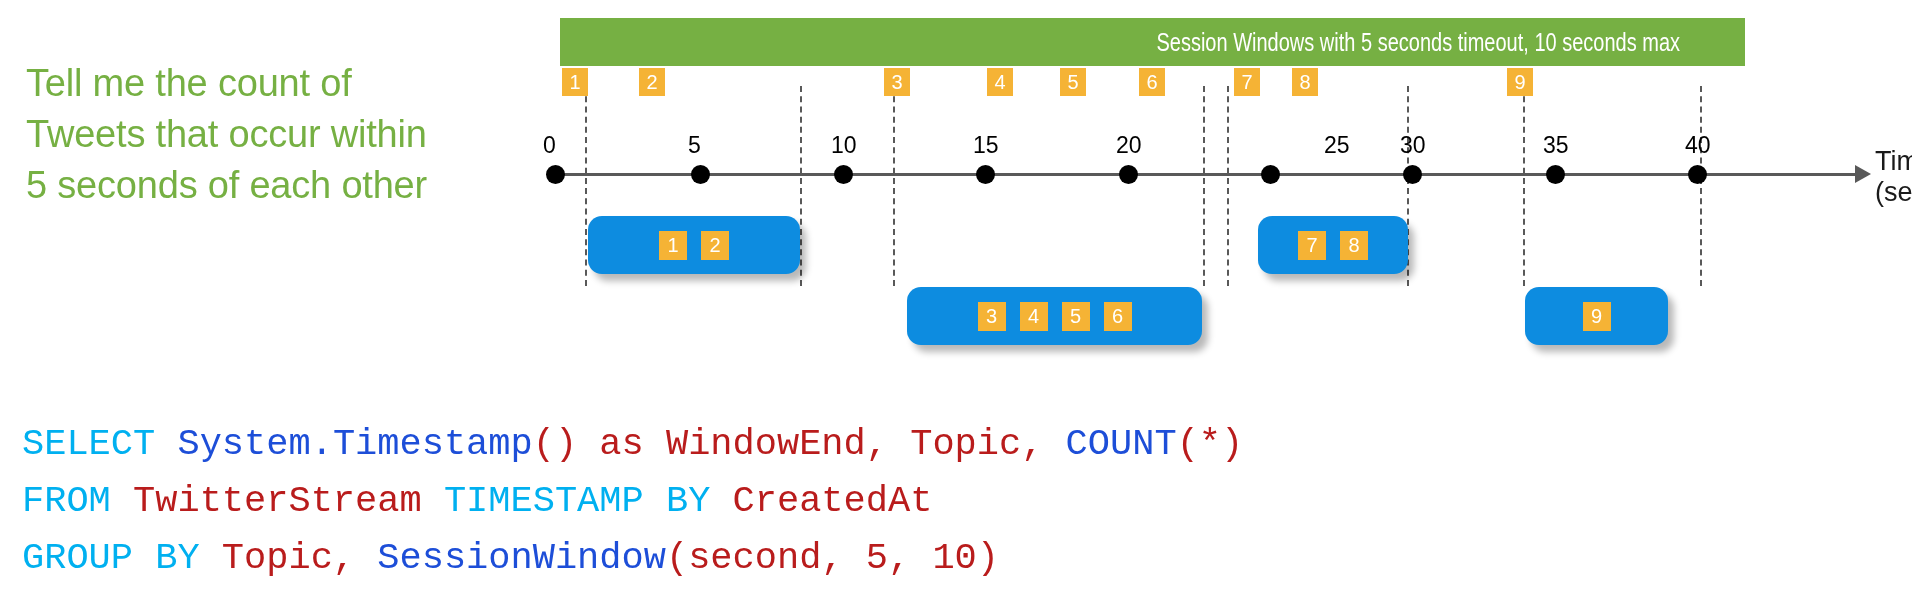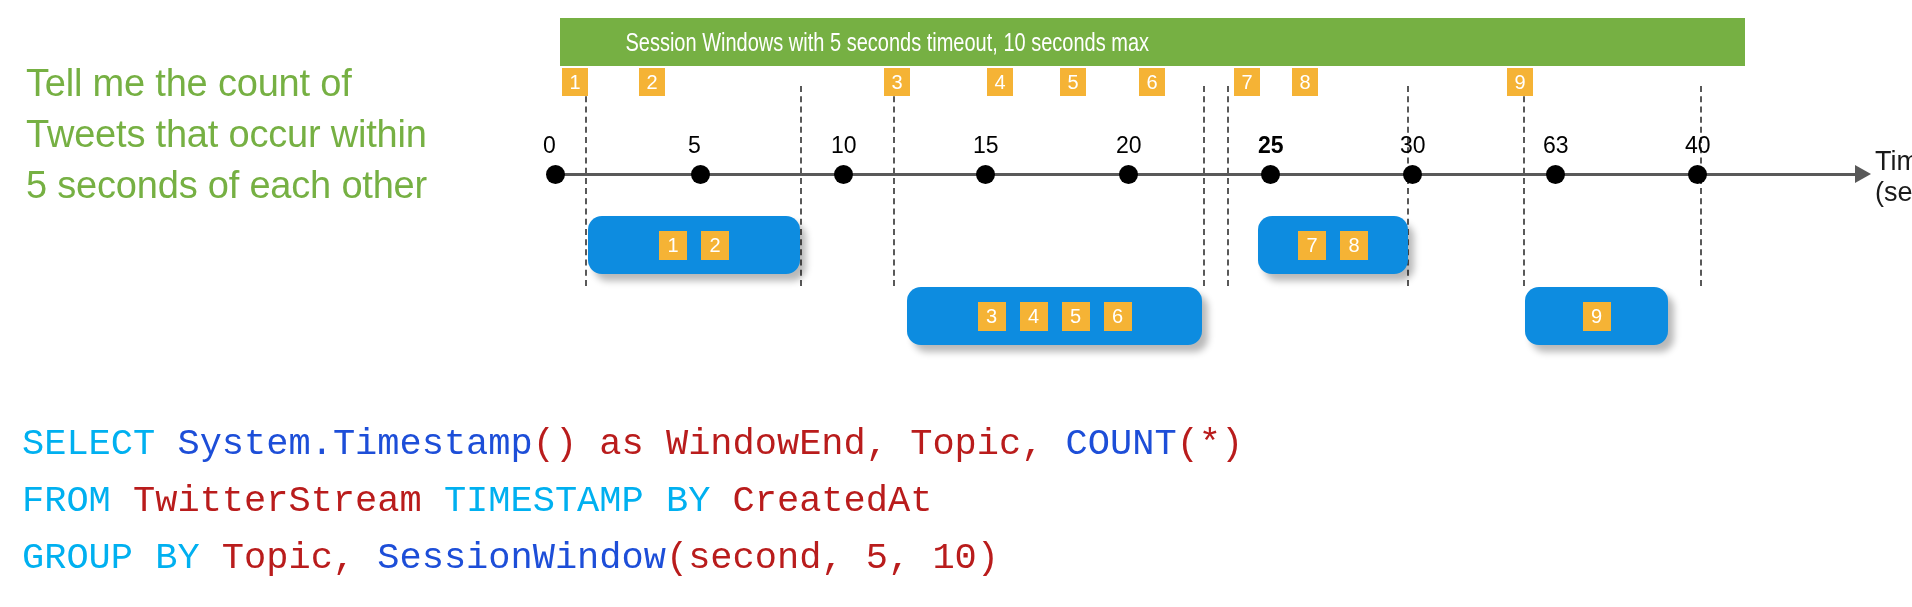--- a/index.html
+++ b/index.html
@@ -28,21 +28,21 @@
   .diagram { position: absolute; left: 0; top: 0; width: 1912px; height: 400px; }
 
   .green-bar {
     position: absolute;
     left: 560px; top: 18px;
     width: 1185px; height: 48px;
     background: #76b043;
     color: #ffffff;
     font-size: 25px;
     line-height: 48px;
-    text-align: left;
+    text-align: right;
     font-family: "Liberation Sans", sans-serif;
     transform-origin: center;
   }
   .green-bar span { display: inline-block; transform: scaleX(0.80); }
 
   
   .dash-line {
     position: absolute;
     width: 0; top: 86px; height: 200px;
     border-left: 2px dashed #595959;
@@ -170,25 +170,25 @@
         <div class="tick-label" style="left: 543px;">0</div>
         <div class="tick-dot" style="left: 700px;"></div>
         <div class="tick-label" style="left: 688px;">5</div>
         <div class="tick-dot" style="left: 843px;"></div>
         <div class="tick-label" style="left: 831px; text-align: center;">10</div>
         <div class="tick-dot" style="left: 985px;"></div>
         <div class="tick-label" style="left: 973px;">15</div>
         <div class="tick-dot" style="left: 1128px;"></div>
         <div class="tick-label" style="left: 1116px;">20</div>
         <div class="tick-dot" style="left: 1270px;"></div>
-        <div class="tick-label" style="left: 1258px; font-weight: bold;">25</div>
+        <div class="tick-label" style="left: 1324px;">25</div>
         <div class="tick-dot" style="left: 1412px;"></div>
         <div class="tick-label" style="left: 1400px; text-align: center;">30</div>
         <div class="tick-dot" style="left: 1555px;"></div>
-        <div class="tick-label" style="left: 1543px;">63</div>
+        <div class="tick-label" style="left: 1543px;">35</div>
         <div class="tick-dot" style="left: 1697px;"></div>
         <div class="tick-label" style="left: 1685px;">40</div>
       </div>
 
     <div class="axis-caption">
       <div>Time</div>
       <div>(second)</div>
     </div>
 
     <div id="chip-layer">

